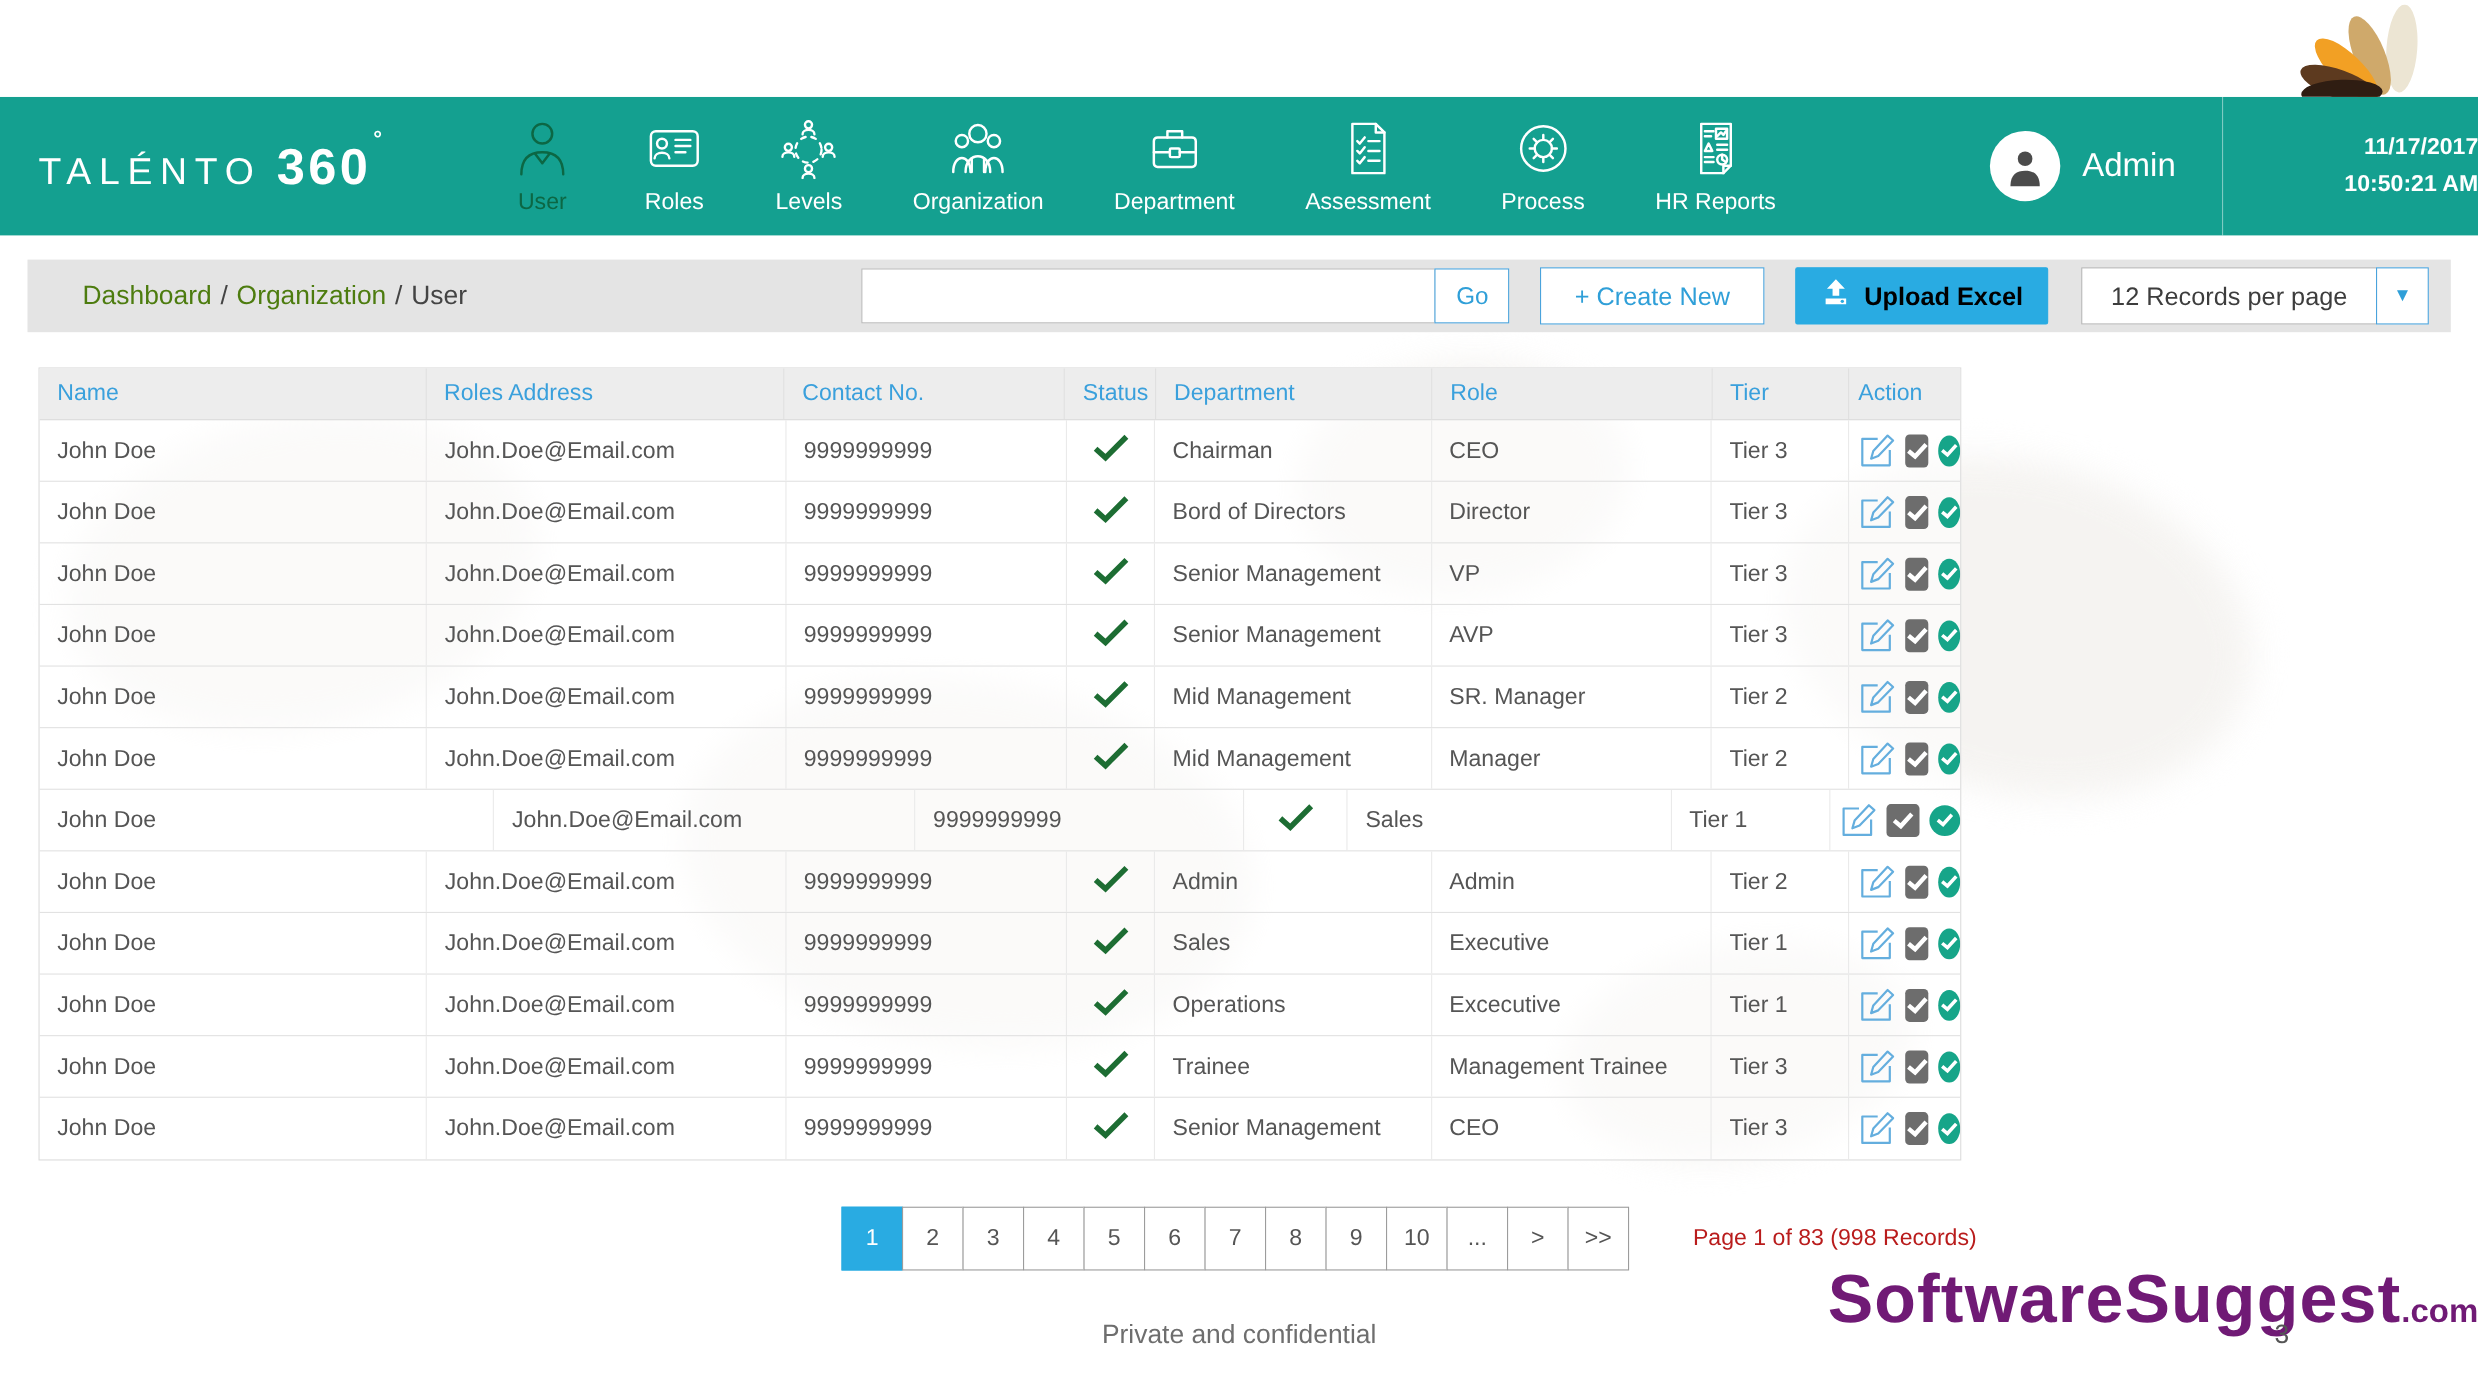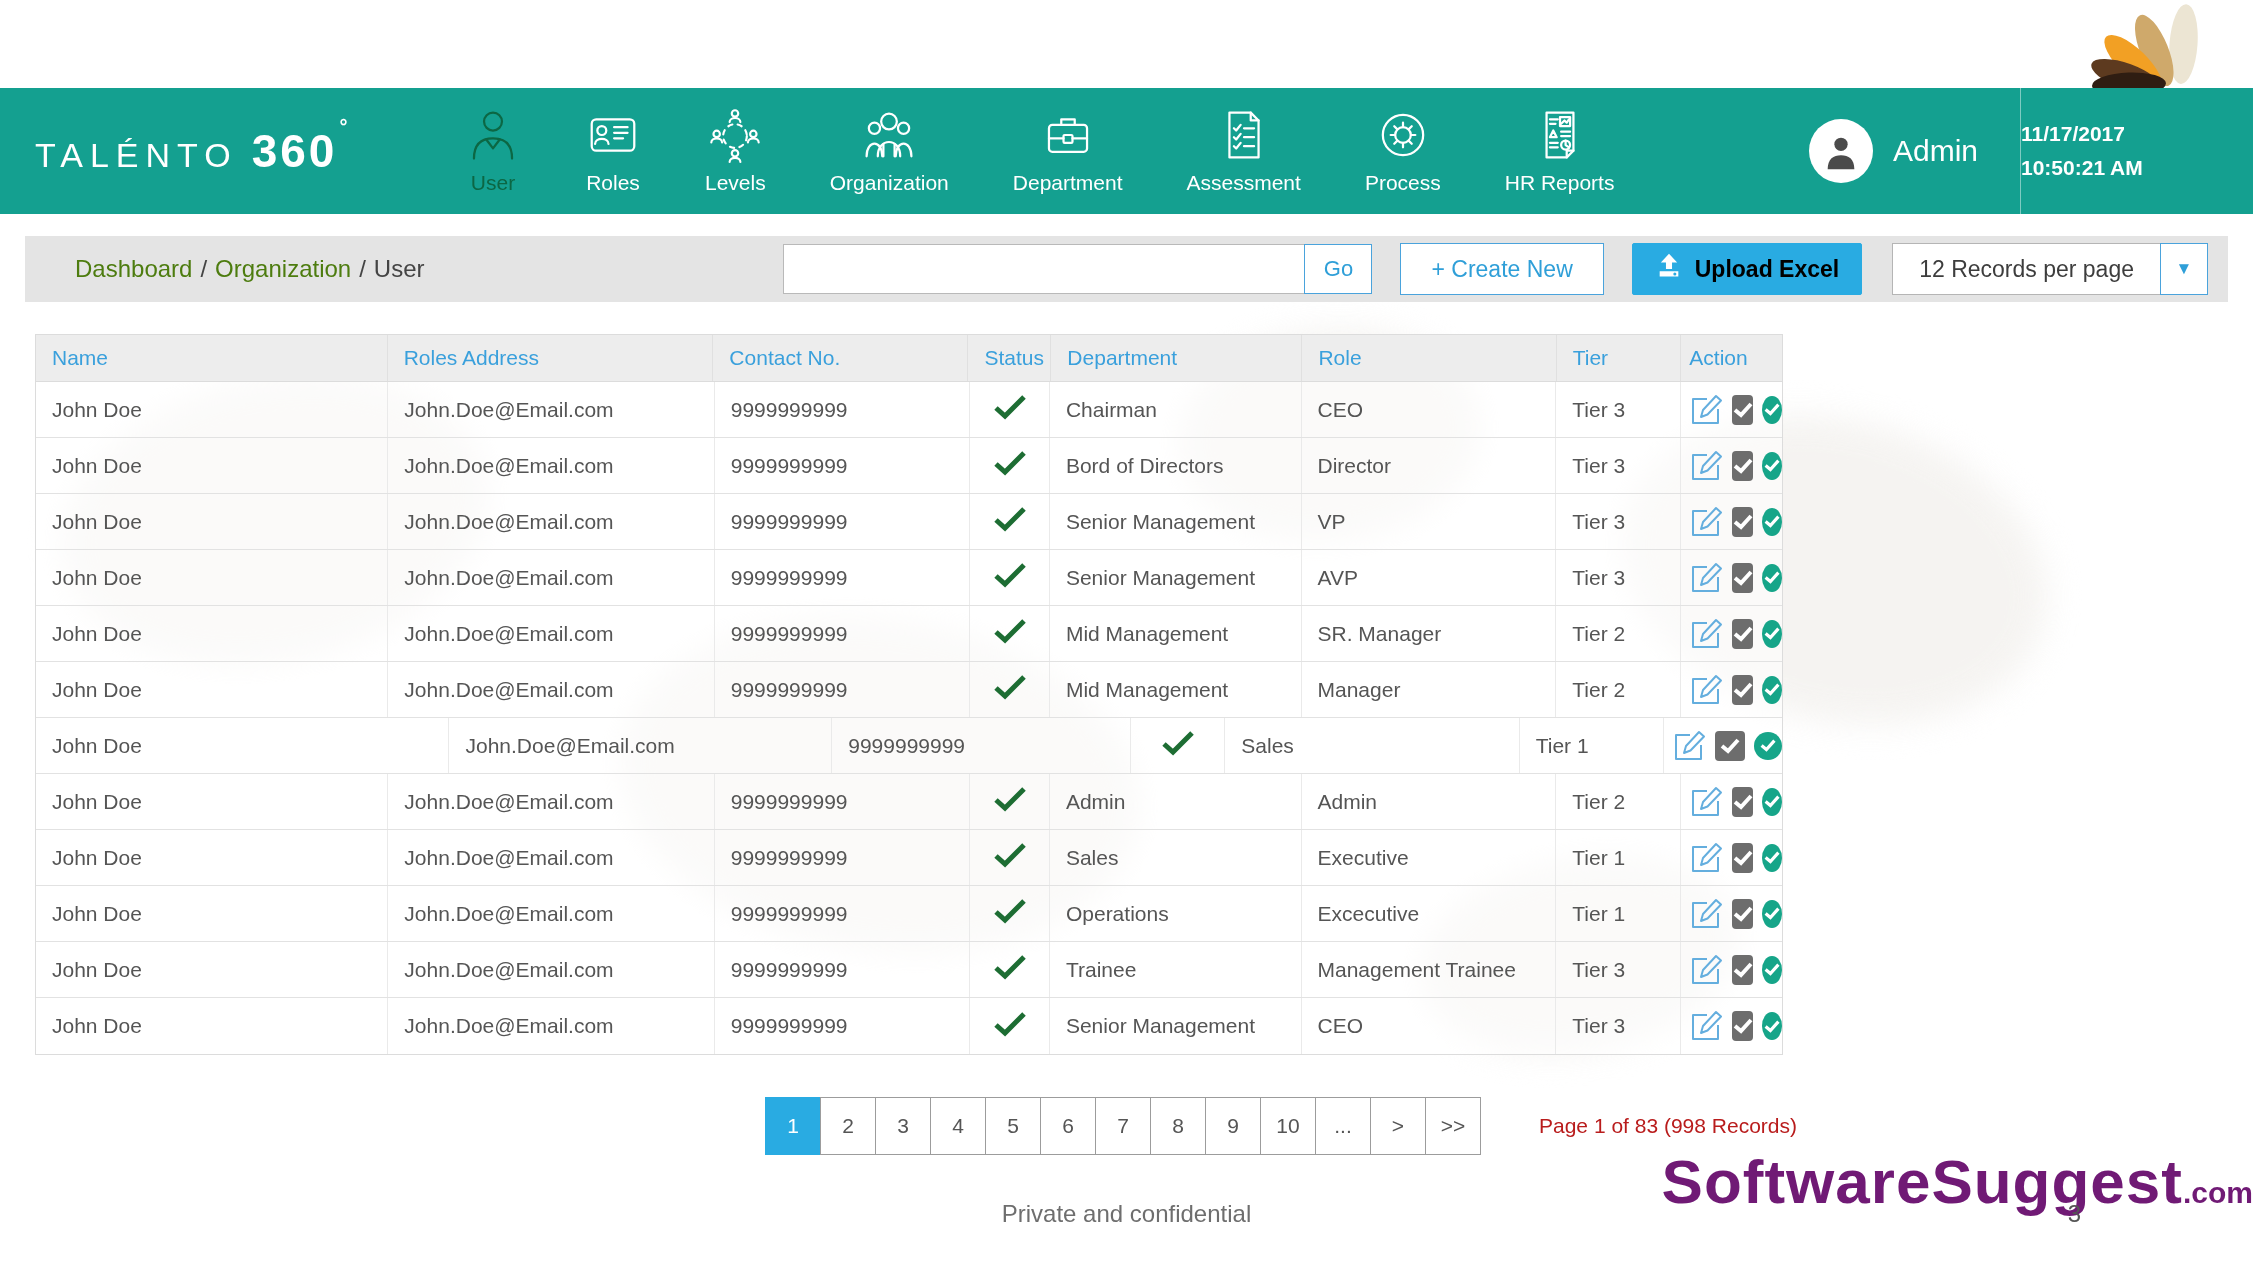--- a/index.html
+++ b/index.html
@@ -32,21 +32,21 @@
   .nav { display:flex; align-items:flex-end; gap:64px; margin-left:10px; }
   .nav-item { display:flex; flex-direction:column; align-items:center; color:#fff; cursor:pointer; }
   .nav-item svg { stroke:currentColor; fill:none; stroke-width:2; stroke-linecap:round; stroke-linejoin:round; }
   .nav-item .lbl { font-size:21px; margin-top:4px; }
   .nav-item.active { color:#0c6744; }
 
   .profile { display:flex; align-items:center; gap:20px; margin-left:auto; }
   .avatar { width:64px; height:64px; border-radius:50%; background:#fff; display:flex; align-items:center; justify-content:center; overflow:hidden; }
   .profile .pname { color:#fff; font-size:30px; font-weight:500; }
   .hdr-divider { width:1px; height:126px; background:rgba(255,255,255,.45); margin-left:42px; }
-  .datetime { width:232px; text-align:left; color:#fff; }
+  .datetime { width:232px; text-align:right; color:#fff; }
   .datetime div { font-size:21px; font-weight:600; line-height:34px; }
 
   
   .toolbar {
     margin:22px 25px 0 25px; height:66px; background:#e4e4e4;
     display:flex; align-items:center; padding:0 20px 0 50px;
   }
   .breadcrumb { font-size:24px; color:#444; display:flex; gap:8px; align-items:center; }
   .breadcrumb .link { color:#4d7c0f; cursor:pointer; }
   .breadcrumb .sep { color:#444; }

